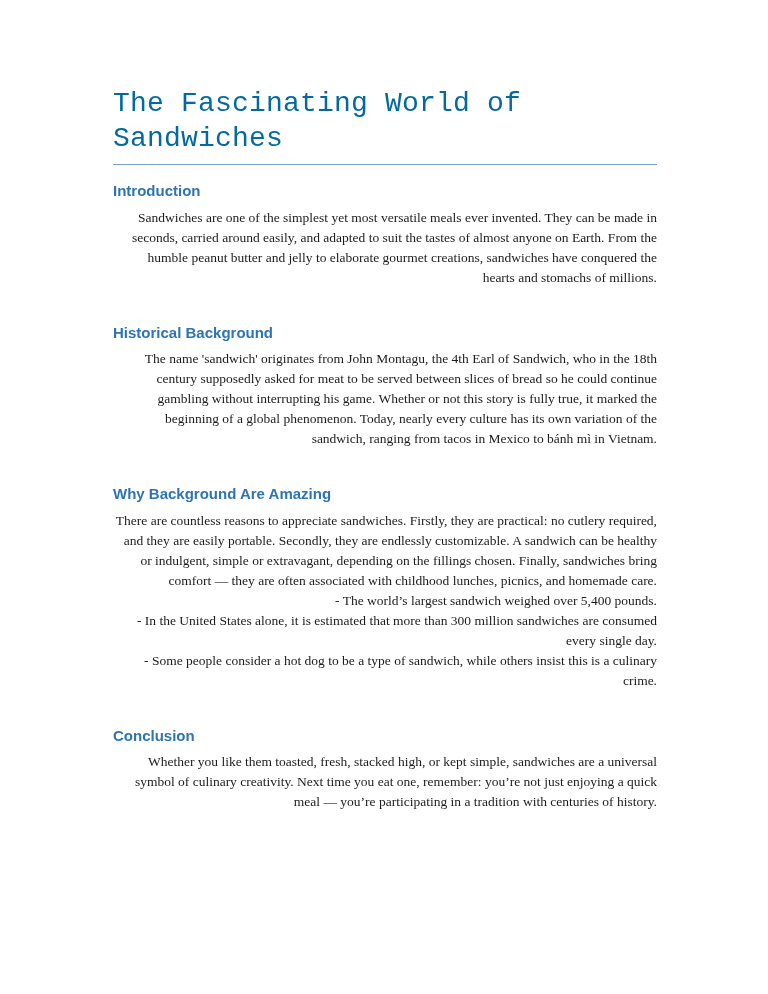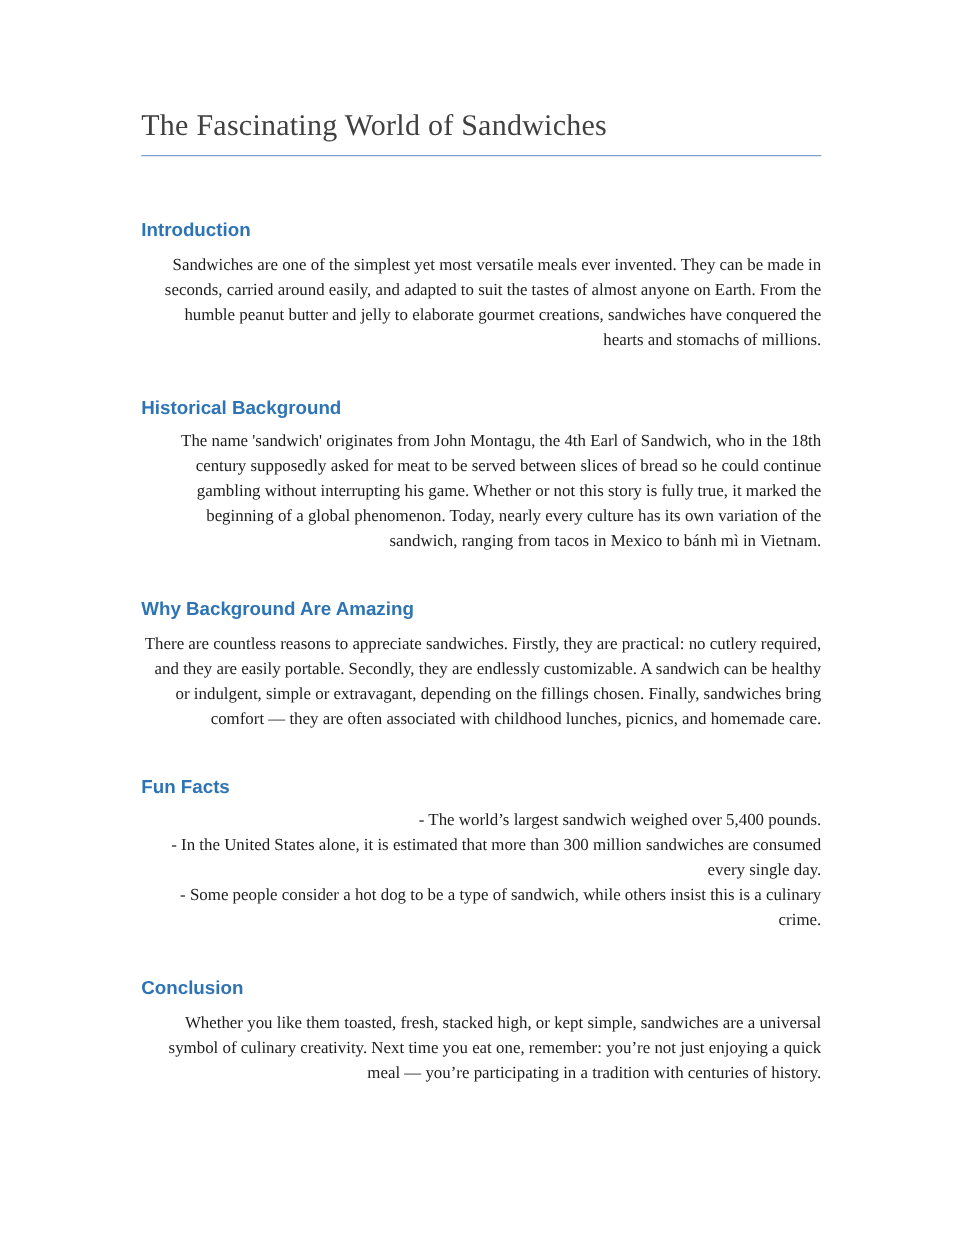--- a/index.html
+++ b/index.html
@@ -11,44 +11,44 @@
     position: relative;
     width: 768px;
     height: 994px;
     margin: 0 auto;
     background: #ffffff;
     box-sizing: border-box;
     padding: 86px 111px 40px 113px;
     overflow: hidden;
   }
   .doc-title {
-    font-family: Liberation Serif, serif;
+    font-family: Liberation Mono, monospace;
     font-weight: 400;
-    font-size: 24px;
+    font-size: 28px;
     line-height: 1.25;
-    color: #404040;
+    color: #0369a1;
     margin: 0 0 8px 0;
     letter-spacing: 0.2px;
   }
   .title-rule {
     border: none;
     border-top: 1px solid #7BA0CC;
     margin: 0 0 0 0;
     height: 0;
   }
   .doc-section h2 {
     font-family: "Liberation Sans", sans-serif;
     font-weight: 700;
     font-size: 15px;
     line-height: 1.3;
     color: #2E74B5;
     margin: 35px 0 7px 0;
   }
   .doc-section:first-of-type h2 {
-    margin-top: 50px;
+    margin-top: 16px;
   }
   .doc-section p {
     font-family: "Liberation Serif", serif;
     font-size: 13.5px;
     line-height: 20px;
     color: #1c1c1c;
     margin: 0;
     text-align: right;
   }
   .doc-section p.multiline {
@@ -72,21 +72,20 @@
     <h2>Historical Background</h2>
     <p>The name 'sandwich' originates from John Montagu, the 4th Earl of Sandwich, who in the 18th century supposedly asked for meat to be served between slices of bread so he could continue gambling without interrupting his game. Whether or not this story is fully true, it marked the beginning of a global phenomenon. Today, nearly every culture has its own variation of the sandwich, ranging from tacos in Mexico to bánh mì in Vietnam.</p>
   </section>
 
   <section class="doc-section">
     <h2>Why Background Are Amazing</h2>
     <p>There are countless reasons to appreciate sandwiches. Firstly, they are practical: no cutlery required, and they are easily portable. Secondly, they are endlessly customizable. A sandwich can be healthy or indulgent, simple or extravagant, depending on the fillings chosen. Finally, sandwiches bring comfort — they are often associated with childhood lunches, picnics, and homemade care.</p>
   </section>
 
   <section class="doc-section">
-    <h2>Fun Facts</h2>
     <p class="multiline">- The world’s largest sandwich weighed over 5,400 pounds.
 - In the United States alone, it is estimated that more than 300 million sandwiches are consumed every single day.
 - Some people consider a hot dog to be a type of sandwich, while others insist this is a culinary crime.</p>
   </section>
 
   <section class="doc-section">
     <h2>Conclusion</h2>
     <p>Whether you like them toasted, fresh, stacked high, or kept simple, sandwiches are a universal symbol of culinary creativity. Next time you eat one, remember: you’re not just enjoying a quick meal — you’re participating in a tradition with centuries of history.</p>
   </section>
 

